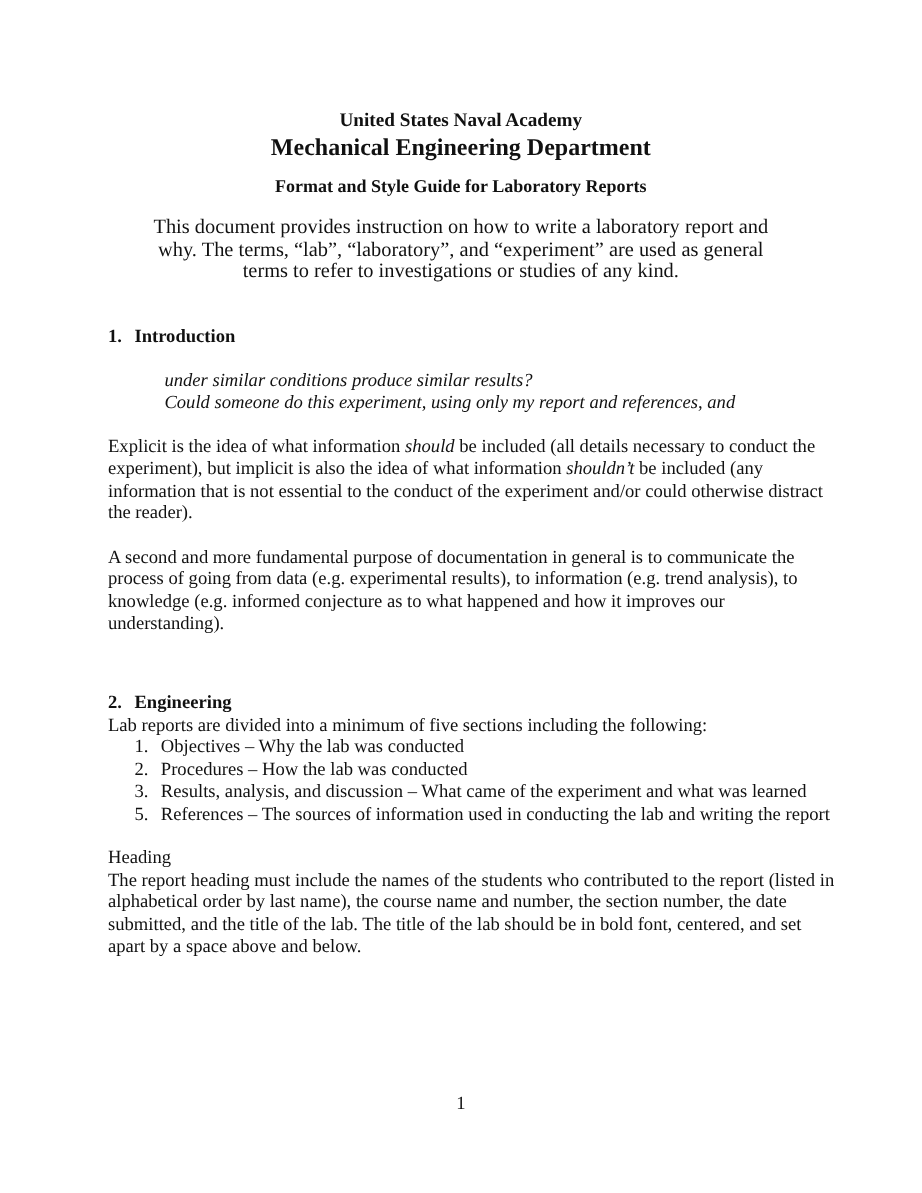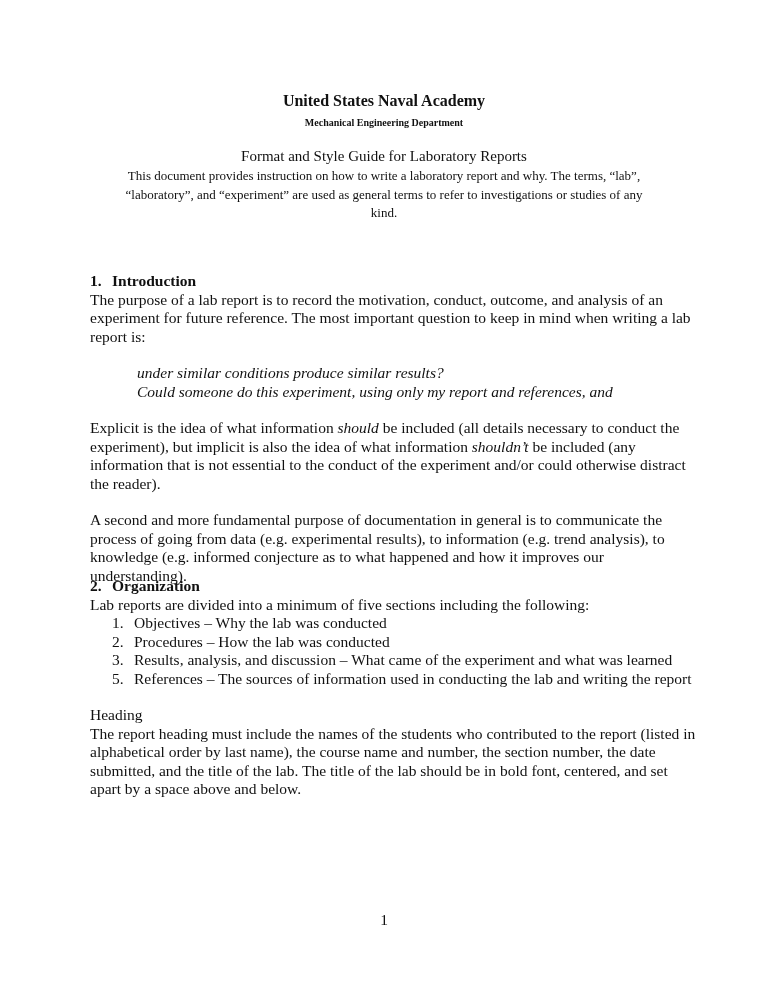--- a/index.html
+++ b/index.html
@@ -1,25 +1,25 @@
 <!DOCTYPE html>
 <html><head>
 <meta charset="utf-8">
 <style>
   html, body { margin: 0; padding: 0; background: #ffffff; }
   body { width: 768px; height: 994px; position: relative; overflow: hidden;
          font-family: "Liberation Serif", "DejaVu Serif", serif; color: #111; }
   .title { position: absolute; left: 0; width: 768px; text-align: center; top: 89px;
            font-size: 16px; font-weight: bold; line-height: 24px; }
   .subtitle { position: absolute; left: 0; width: 768px; text-align: center; top: 114px;
-              font-size: 10px; font-weight: bold; line-height: 18px; }
+              font-size: 20px; font-weight: bold; line-height: 18px; }
   .doc-title { position: absolute; left: 0; width: 768px; text-align: center; top: 147px;
-               font-size: 15px; font-weight: normal; line-height: 18px; }
-  .abstract { position: absolute; left: 125px; width: 518px; text-align: center; top: 167px;
-              font-size: 13px; line-height: 18.5px; }
+               font-size: 15px; font-weight: bold; line-height: 18px; }
+  .abstract { position: absolute; left: 125px; width: 518px; text-align: center; top: 180px;
+              font-size: 17px; line-height: 18.5px; }
   .sec { position: absolute; left: 90px; width: 610px; font-size: 15.5px; line-height: 18.5px; }
   .sec-head { font-weight: bold; margin-top: 15px; }
   .sec-head .num { display: inline-block; width: 22px; }
   p { margin: 0; }
   .quote { font-style: italic; padding-left: 47px; }
   ol.items { margin: 0; padding: 0; list-style: none; }
   ol.items li { padding-left: 22px; }
   ol.items li .n { display: inline-block; width: 22px; }
   .subhead { }
   .page-num { position: absolute; left: 0; width: 768px; text-align: center; top: 911px;
@@ -31,33 +31,32 @@
 <div>
   <div class="title">United States Naval Academy</div>
   <div class="subtitle">Mechanical Engineering Department</div>
   <div class="doc-title">Format and Style Guide for Laboratory Reports</div>
   <div class="abstract">This document provides instruction on how to write a laboratory report and why.  The terms, “lab”, “laboratory”, and “experiment” are used as general terms to refer to investigations or studies of any kind.</div>
 
   <div class="sec" style="top:257px;">
     <div class="sec-head">
       <span class="num">1.</span><span>Introduction</span>
     </div>
-    <p>The purpose of a lab report is to record the motivation, conduct, outcome, and analysis of an experiment for future reference.  The most important question to keep in mind when writing a lab report is:</p>
     <div style="height:18px"></div>
     <p class="quote">under similar conditions produce similar results?</p>
     <p class="quote">Could someone do this experiment, using only my report and references, and</p>
     <div style="height:18px"></div>
     <p><span>Explicit is the idea of what information </span><em>should</em><span> be included (all details necessary to conduct the experiment), but implicit is also the idea of what information </span><em>shouldn’t</em><span> be included (any information that is not essential to the conduct of the experiment and/or could otherwise distract the reader).</span></p>
     <div style="height:18px"></div>
     <p>A second and more fundamental purpose of documentation in general is to communicate the process of going from data (e.g. experimental results), to information (e.g. trend analysis), to knowledge (e.g. informed conjecture as to what happened and how it improves our understanding).</p>
   </div>
 
   <div class="sec" style="top:562px;">
     <div class="sec-head">
-      <span class="num">2.</span><span>Organization</span>
+      <span class="num">2.</span><span>Engineering</span>
     </div>
     <p>Lab reports are divided into a minimum of five sections including the following:</p>
     <ol class="items">
       <li><span class="n">1.</span><span>Objectives – Why the lab was conducted</span></li>
       <li><span class="n">2.</span><span>Procedures – How the lab was conducted</span></li>
       <li><span class="n">3.</span><span>Results, analysis, and discussion – What came of the experiment and what was learned</span></li>
       <li><span class="n">5.</span><span>References – The sources of information used in conducting the lab and writing the report</span></li>
     </ol>
     <div style="height:18px"></div>
     <p class="subhead">Heading</p>

